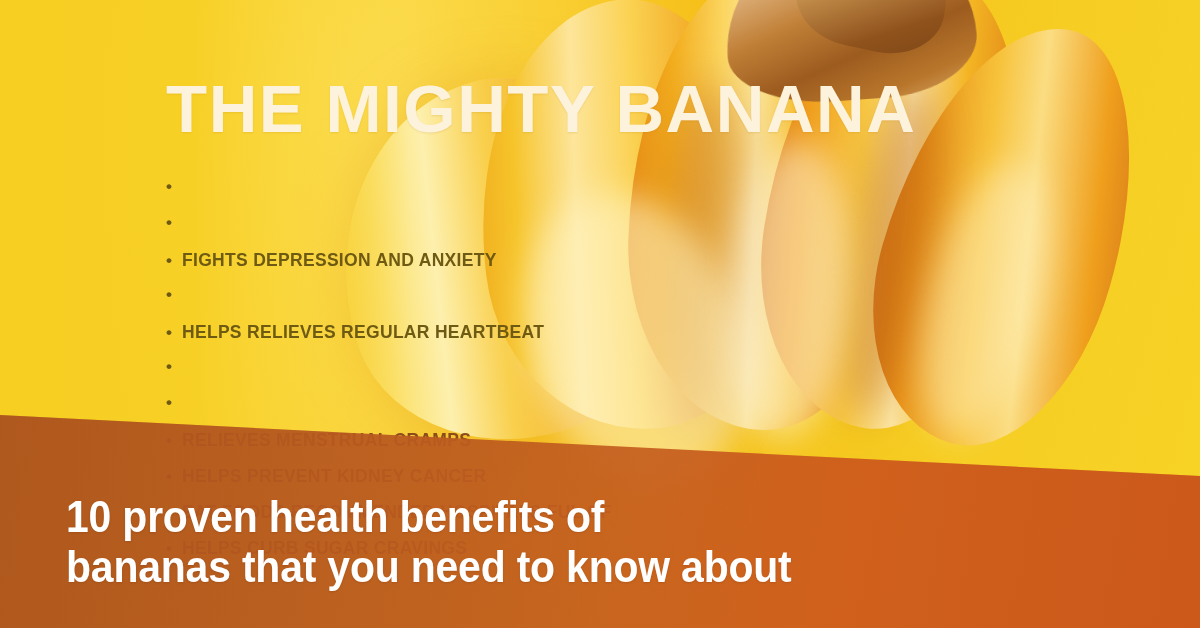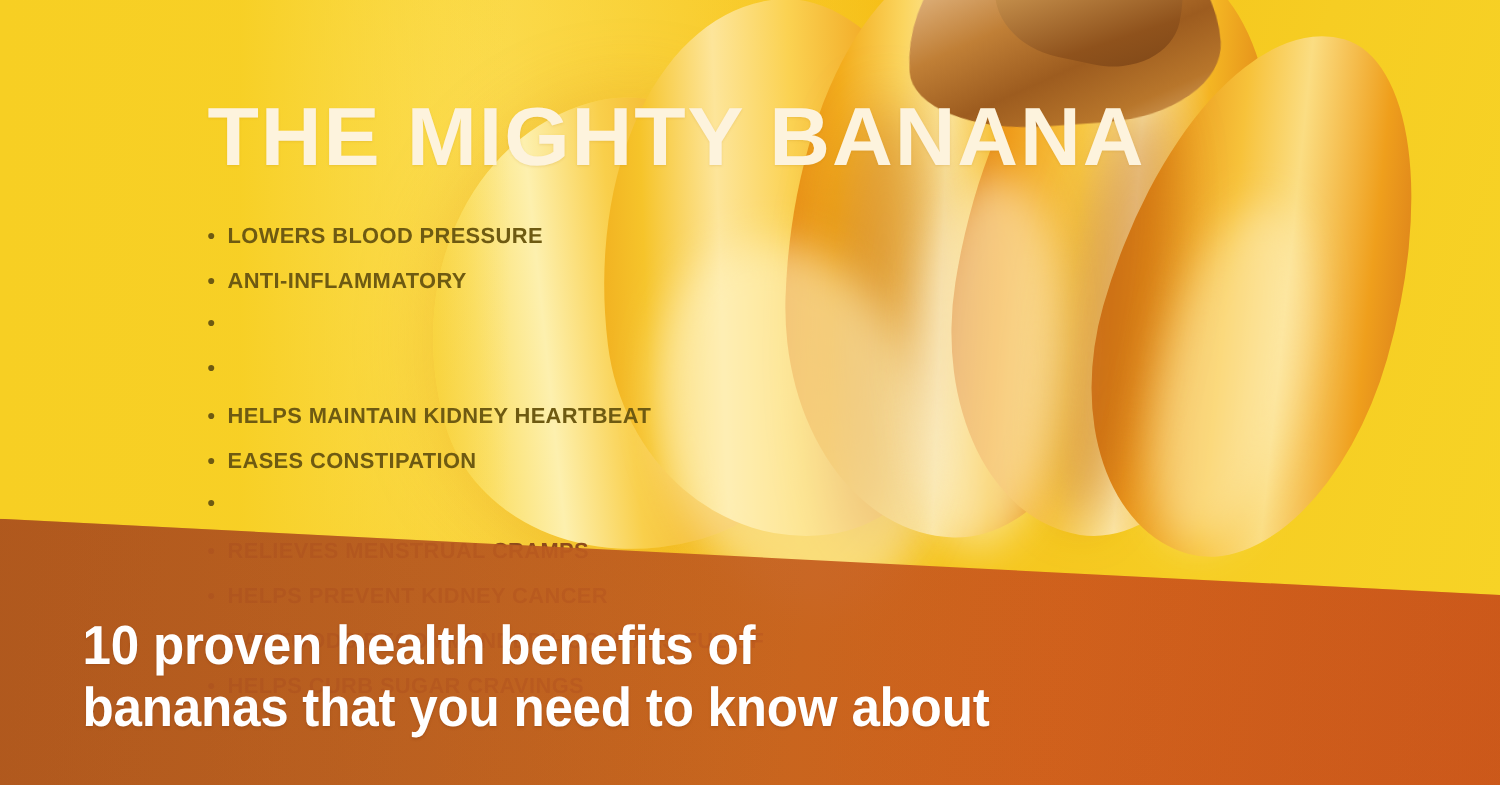--- a/index.html
+++ b/index.html
@@ -157,39 +157,37 @@
     <div class="hl hl-b"></div>
     <div class="hl hl-c"></div>
   </div>
   <div class="bg-vignette"></div>
 
   <div class="title">THE MIGHTY BANANA</div>
 
   <div class="bullets">
     <div class="bullet">
       <span class="dot">•</span>
-      <span>LOWERS BLOOD PRESSURE</span>
-    </div>
-    <div class="bullet">
-      <span class="dot">•</span>
-      <span>ANTI-INFLAMMATORY</span>
-    </div>
-    <div class="bullet">
-      <span class="dot">•</span>
-    </div>
-    <div class="bullet">
-      <span class="dot">•</span>
-    </div>
-    <div class="bullet">
-      <span class="dot">•</span>
-      <span>HELPS MAINTAIN KIDNEY HEARTBEAT</span>
-    </div>
-    <div class="bullet">
-      <span class="dot">•</span>
-      <span>EASES CONSTIPATION</span>
+    </div>
+    <div class="bullet">
+      <span class="dot">•</span>
+    </div>
+    <div class="bullet">
+      <span class="dot">•</span>
+      <span>FIGHTS DEPRESSION AND ANXIETY</span>
+    </div>
+    <div class="bullet">
+      <span class="dot">•</span>
+    </div>
+    <div class="bullet">
+      <span class="dot">•</span>
+      <span>HELPS RELIEVES REGULAR HEARTBEAT</span>
+    </div>
+    <div class="bullet">
+      <span class="dot">•</span>
     </div>
     <div class="bullet">
       <span class="dot">•</span>
     </div>
     <div class="bullet under">
       <span class="dot">•</span>
       <span>RELIEVES MENSTRUAL CRAMPS</span>
     </div>
     <div class="bullet under">
       <span class="dot">•</span>

